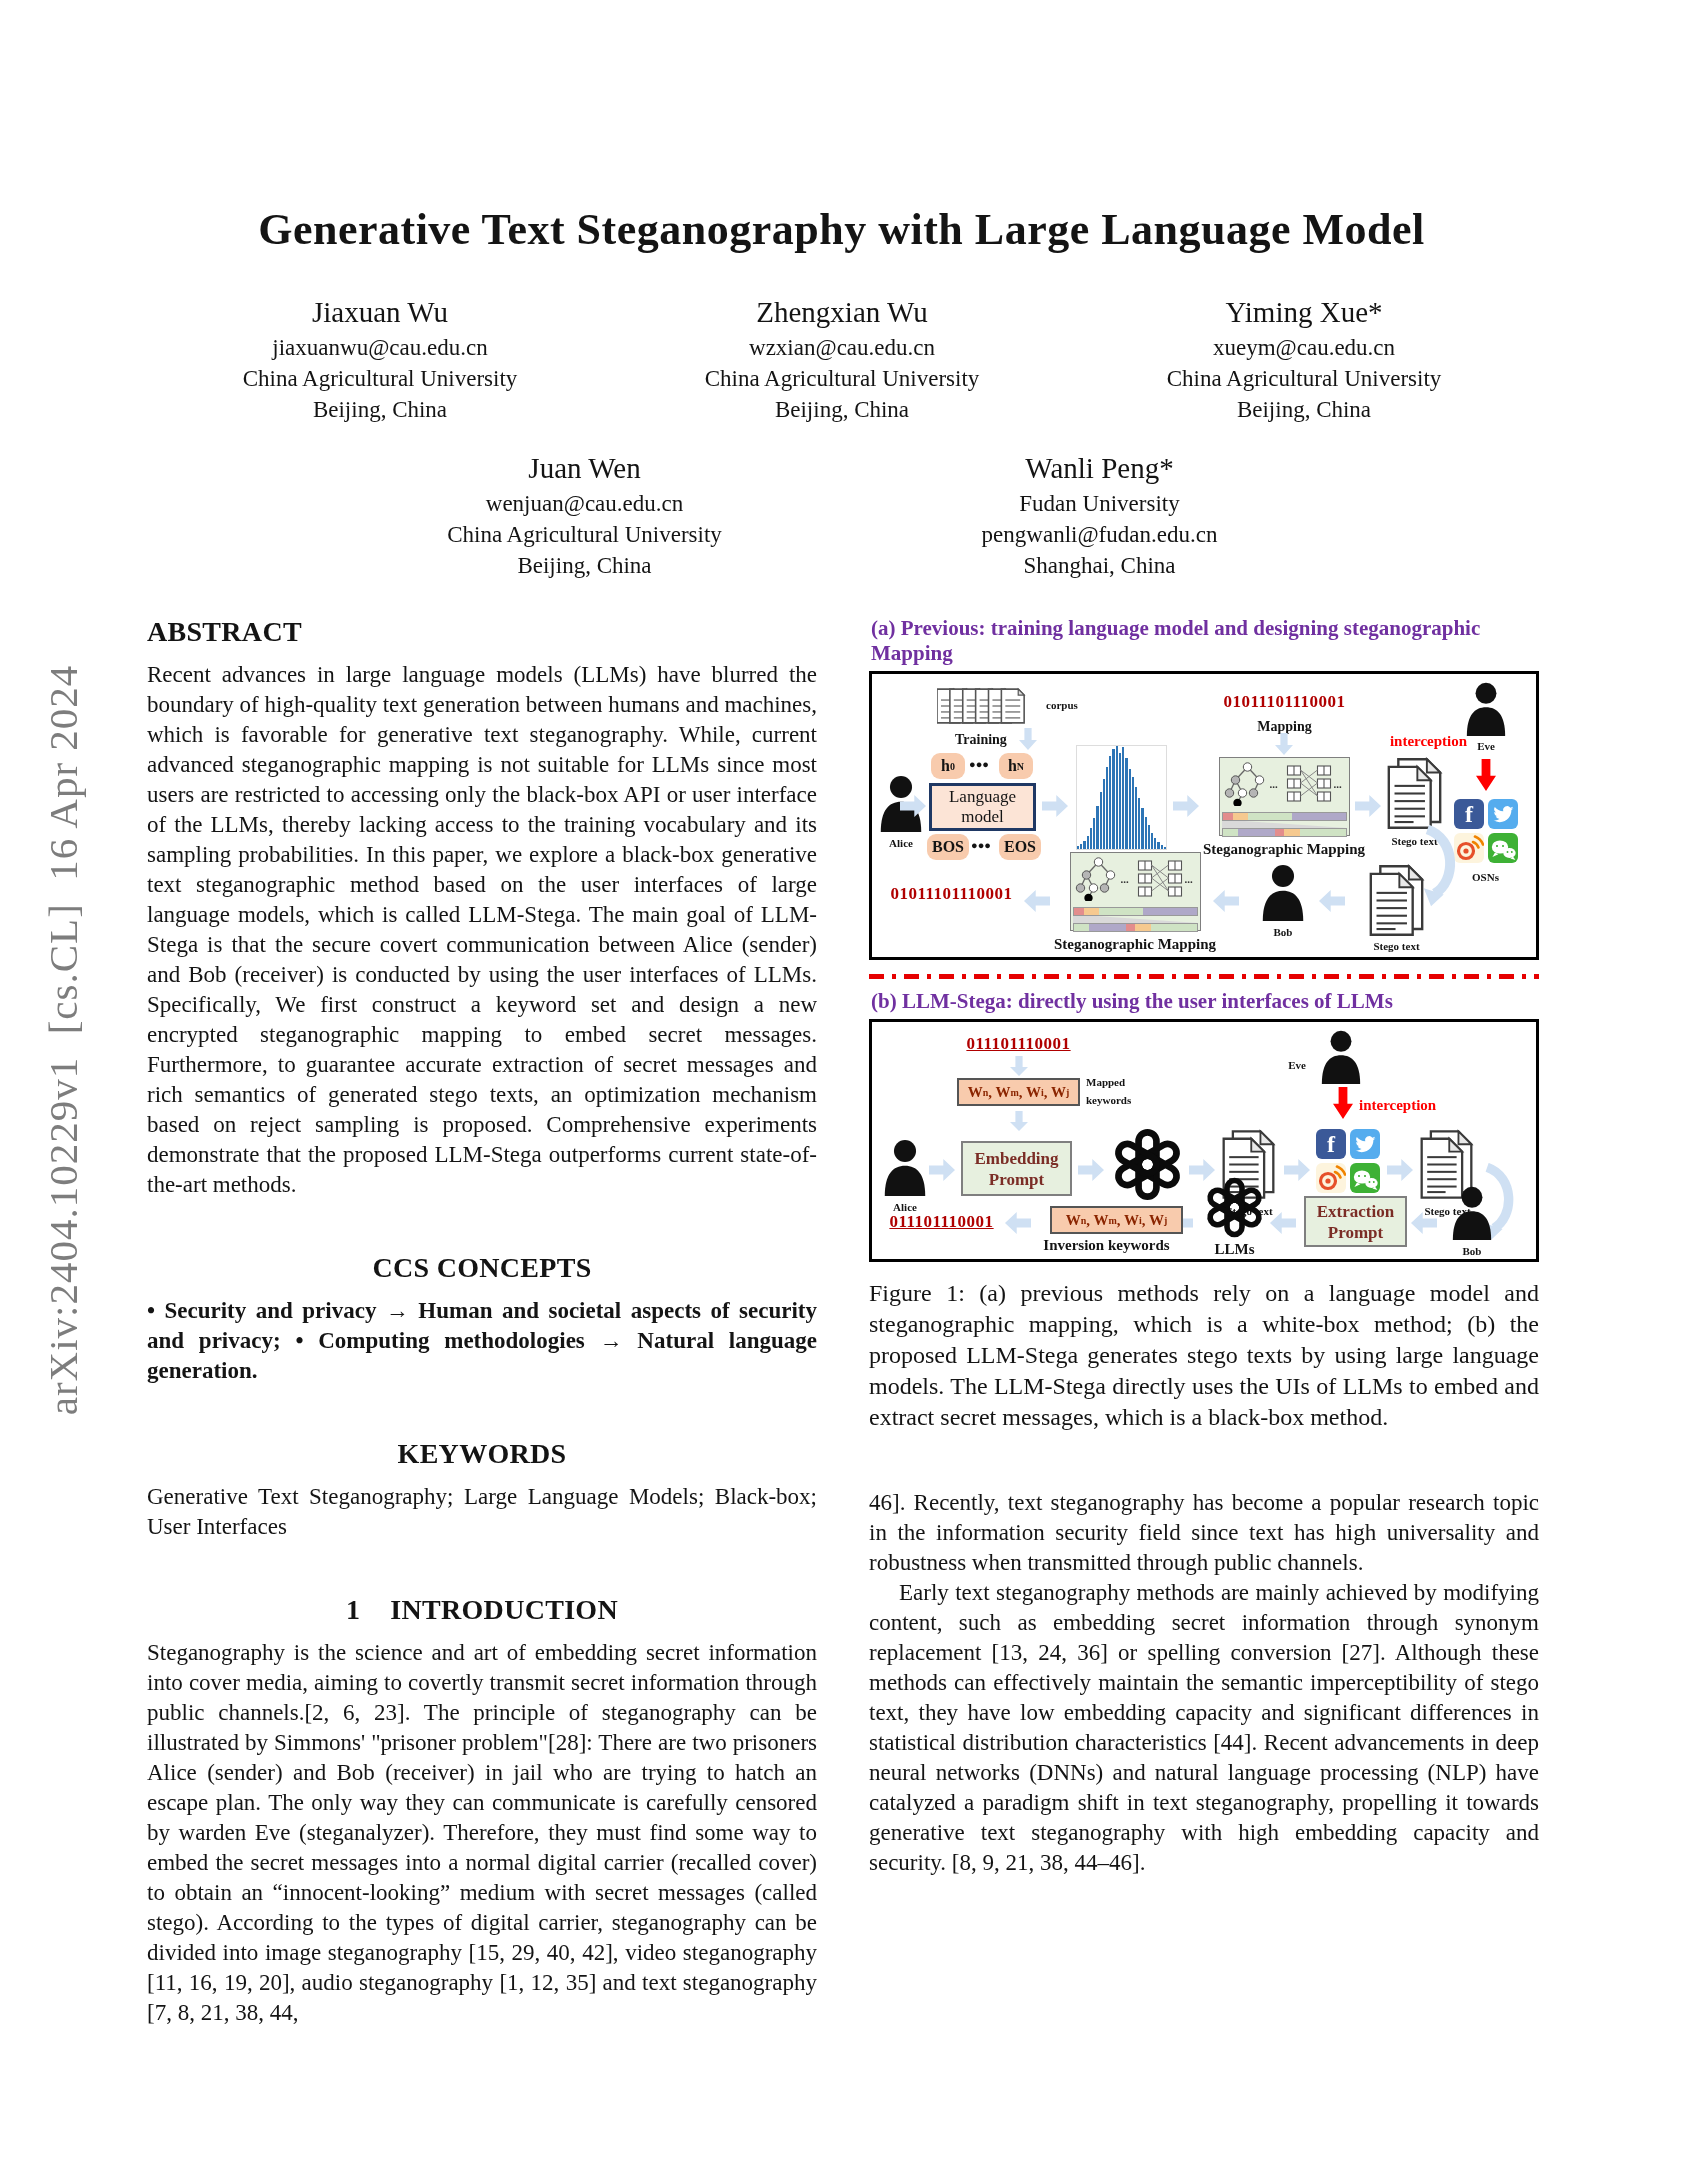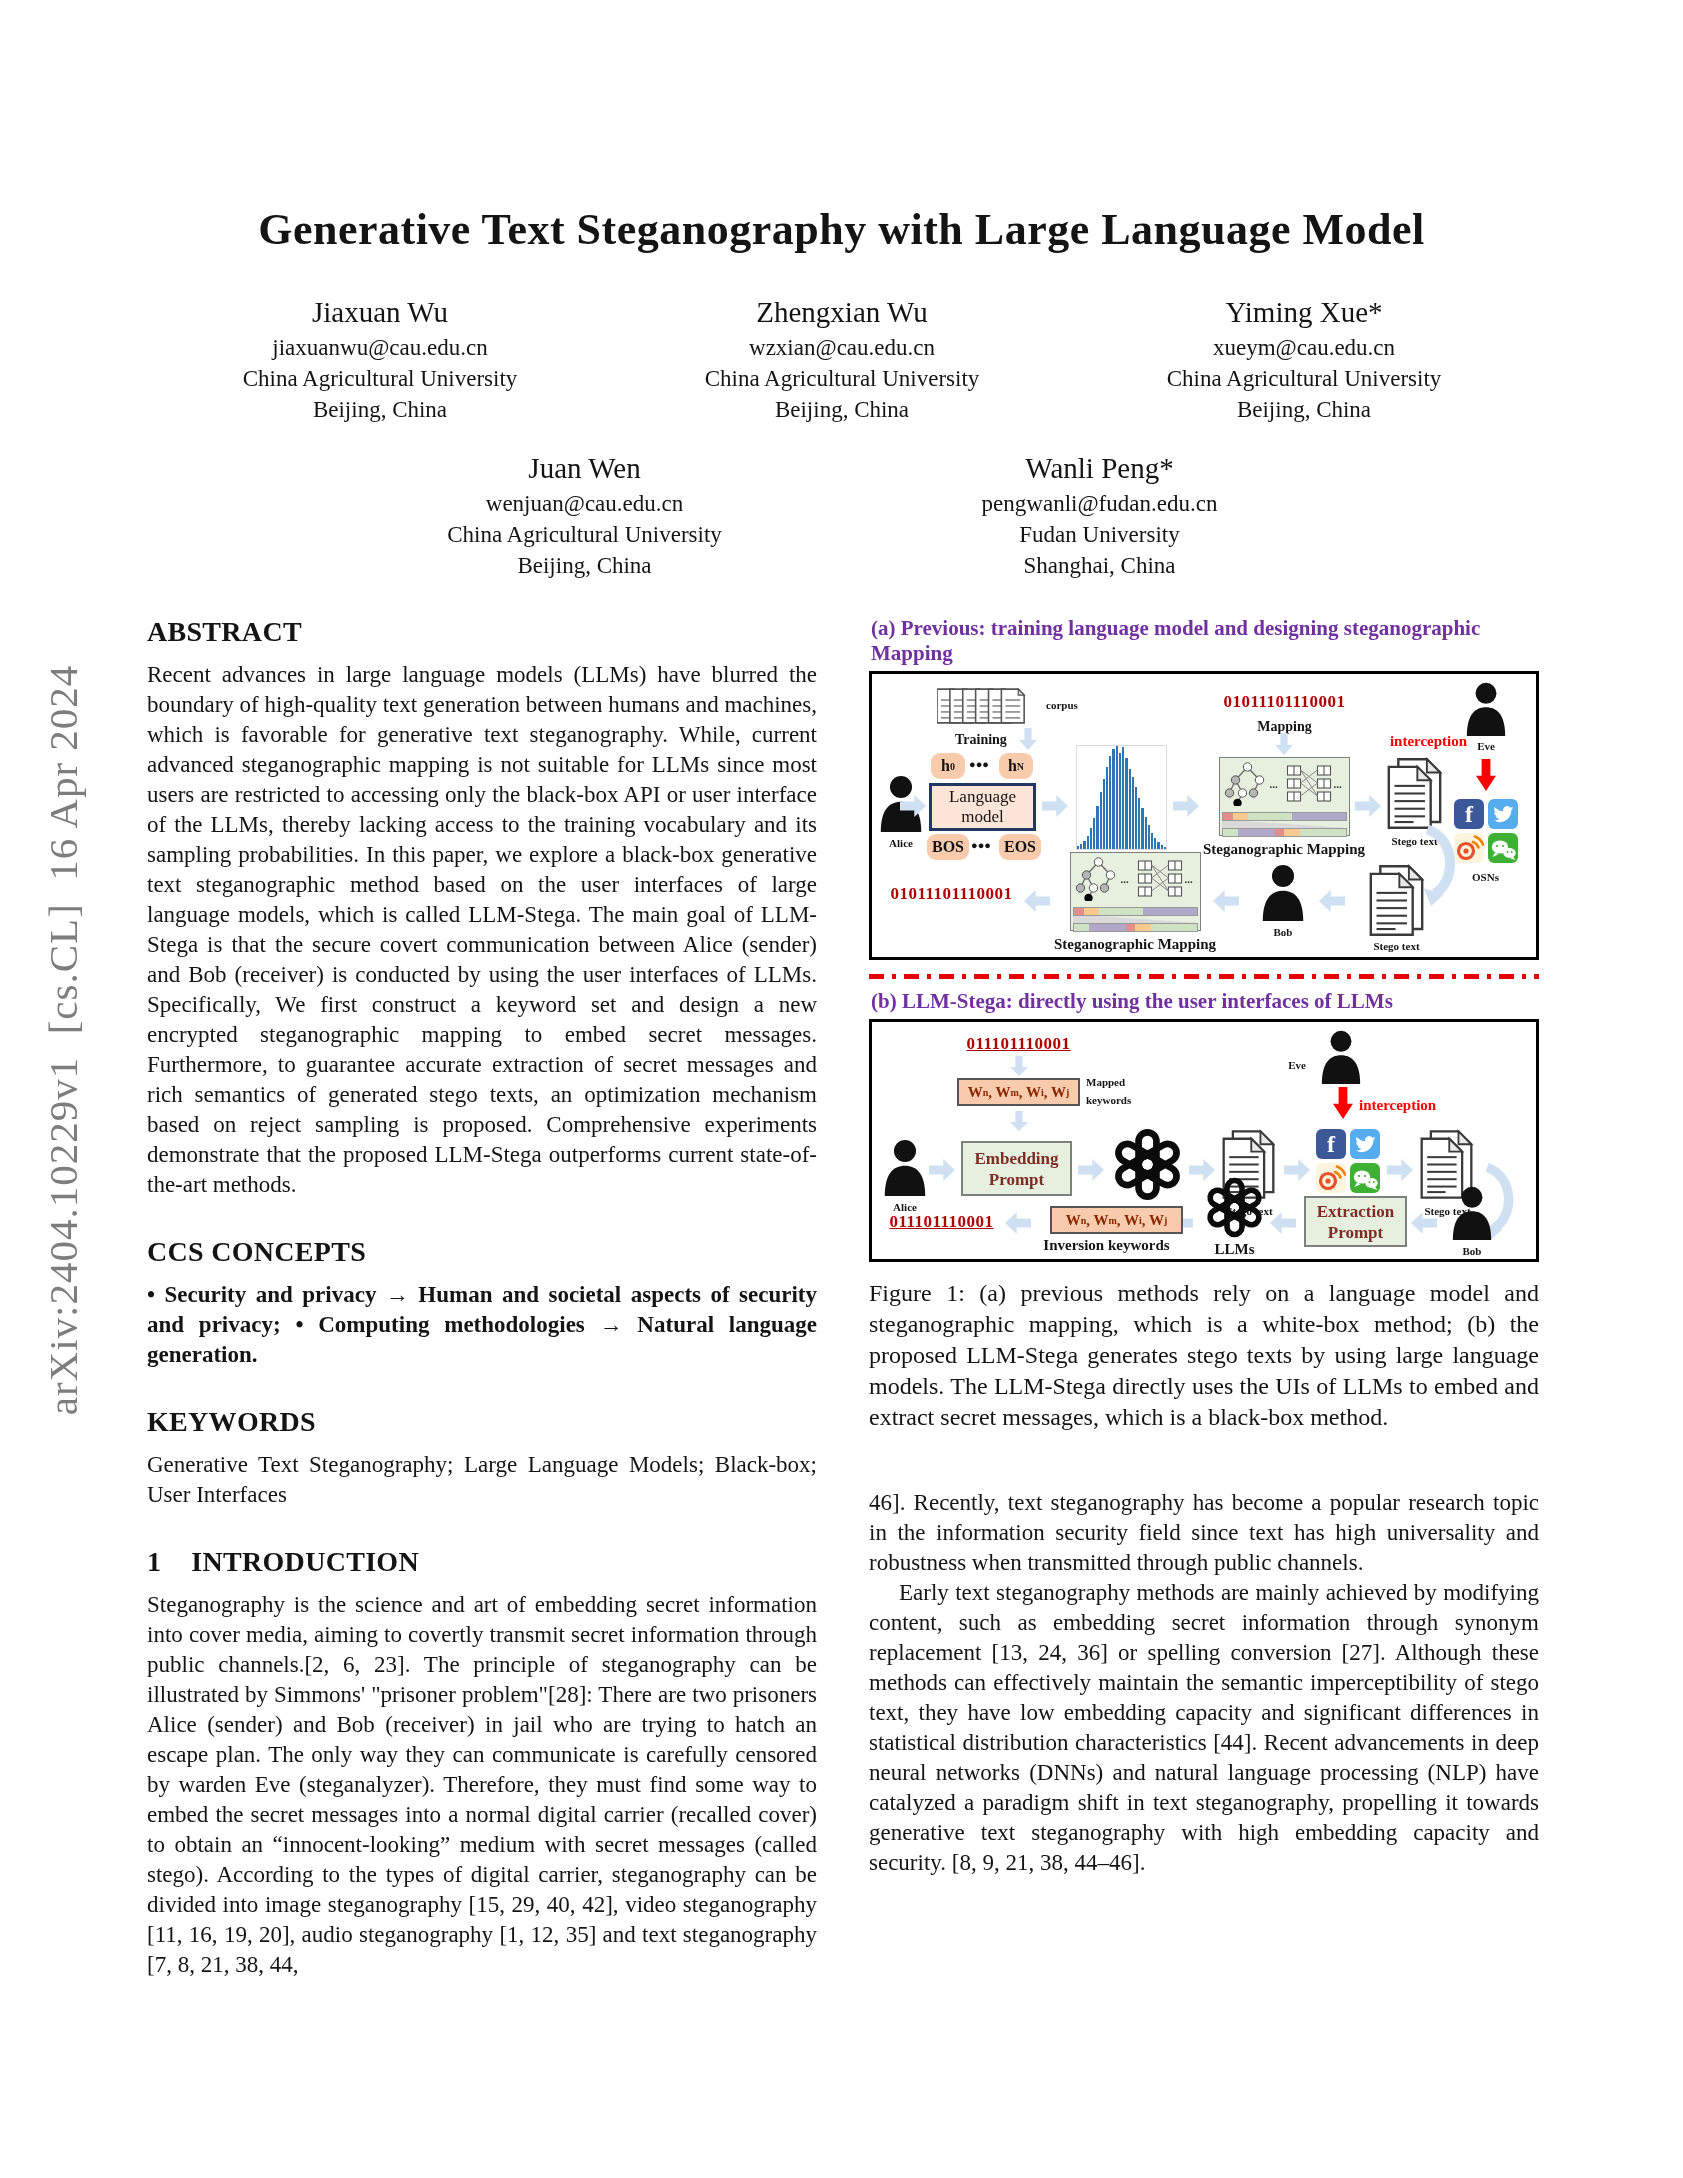--- a/index.html
+++ b/index.html
@@ -27,21 +27,21 @@
   .author .nm { font-size:29px; margin-bottom:4px; }
   .author .dt { font-size:23px; }
   
   .col { position:absolute; width:670px; }
   .col-left  { left:147px; top:616px; }
   .col-right { left:869px; top:616px; }
   .sec-h { font-size:28px; font-weight:bold; margin:0 0 12px 0; letter-spacing:0.3px; }
   .sec-h .num { margin-right:30px; }
   .para { font-size:23px; line-height:30px; text-align:justify; }
   .para.bold { font-weight:bold; }
-  .mt { margin-top:36px; }
+  .mt { margin-top:52px;text-align:center; }
   .indent { text-indent:30px; }
   
   .figtitle { color:#7030A0; font-weight:bold; font-size:21px; margin:0 0 5px 2px; }
   .figbox { position:relative; border:3px solid #000; background:#fff; }
   .figbox.a { height:289px; }
   .figbox.b { height:243px; }
   .dashdot {
     height:5px; margin:14px 0 10px 0;
     background:repeating-linear-gradient(90deg,#e60000 0 15px,transparent 15px 23px,#e60000 23px 27px,transparent 27px 35px);
   }
@@ -209,22 +209,22 @@
 
   <div class="authors-row r2">
     <div class="author">
       <div class="nm">Juan Wen</div>
       <div class="dt">wenjuan@cau.edu.cn</div>
       <div class="dt">China Agricultural University</div>
       <div class="dt">Beijing, China</div>
     </div>
     <div class="author">
       <div class="nm">Wanli Peng*</div>
+      <div class="dt">Fudan University</div>
       <div class="dt">pengwanli@fudan.edu.cn</div>
-      <div class="dt">Fudan University</div>
       <div class="dt">Shanghai, China</div>
     </div>
   </div>
 
   <div class="col col-left">
     <h2 class="sec-h">ABSTRACT</h2>
     <p class="para">Recent advances in large language models (LLMs) have blurred the boundary of high-quality text generation between humans and machines, which is favorable for generative text steganography. While, current advanced steganographic mapping is not suitable for LLMs since most users are restricted to accessing only the black-box API or user interface of the LLMs, thereby lacking access to the training vocabulary and its sampling probabilities. In this paper, we explore a black-box generative text steganographic method based on the user interfaces of large language models, which is called LLM-Stega. The main goal of LLM-Stega is that the secure covert communication between Alice (sender) and Bob (receiver) is conducted by using the user interfaces of LLMs. Specifically, We first construct a keyword set and design a new encrypted steganographic mapping to embed secret messages. Furthermore, to guarantee accurate extraction of secret messages and rich semantics of generated stego texts, an optimization mechanism based on reject sampling is proposed. Comprehensive experiments demonstrate that the proposed LLM-Stega outperforms current state-of-the-art methods.</p>
 
     <h2 class="sec-h mt">CCS CONCEPTS</h2>
     <p class="para bold">• Security and privacy → Human and societal aspects of security and privacy; • Computing methodologies → Natural language generation.</p>

